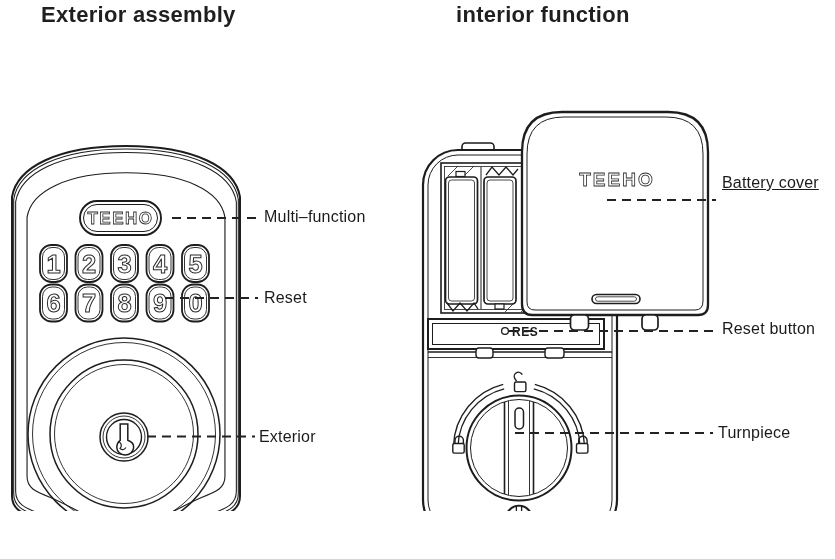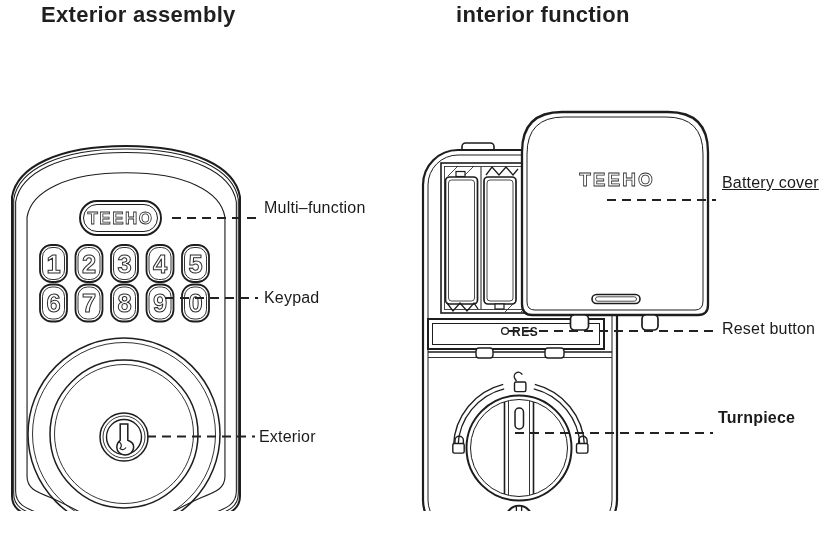--- a/index.html
+++ b/index.html
@@ -3,26 +3,26 @@
 <meta charset="utf-8">
 <style>
   html,body{margin:0;padding:0;background:#fff;}
   .page{position:relative;width:835px;height:511px;background:#fff;overflow:hidden;
         font-family:"Liberation Sans",sans-serif;}
   .title{position:absolute;font-size:22px;font-weight:600;letter-spacing:.3px;color:#1f1f1f;white-space:nowrap;}
   .title.ext{left:41px;top:2px;}
   .title.int{left:456px;top:2px;}
   .lbl{position:absolute;font-size:16px;line-height:20px;font-weight:500;letter-spacing:.2px;
        color:#1b1b1b;white-space:nowrap;}
-  .lbl.multi{left:264px;top:198px;}
+  .lbl.multi{left:264px;top:207px;}
   .lbl.keypad{left:264px;top:288px;}
   .lbl.cyl{left:259px;top:427px;}
   .lbl.batt{left:722px;top:173px;text-decoration:underline;}
   .lbl.reset{left:722px;top:319px;text-align:center;}
-  .lbl.turn{left:718px;top:408px;font-weight:bold;}
+  .lbl.turn{left:718px;top:423px;}
   svg{position:absolute;left:0;top:0;}
   .s{stroke:#1d1d1d;fill:none;}
   .sf{stroke:#1d1d1d;fill:#fff;}
   .logo{font-family:"Liberation Sans",sans-serif;font-weight:bold;fill:#fff;stroke:#2b2b2b;}
   .digit{font-family:"Liberation Sans",sans-serif;font-weight:bold;font-size:25.5px;
          fill:#fff;stroke:#2b2b2b;stroke-width:1;text-anchor:middle;}
   .res{font-family:"Liberation Sans",sans-serif;font-weight:bold;font-size:12px;
        letter-spacing:.5px;fill:#1c1c1c;stroke:none;}
   .lead{stroke:#222;stroke-width:1.8;stroke-dasharray:9 6;fill:none;}
 </style>
@@ -220,18 +220,18 @@
 
       <path class="lead" d="M607 200 H716"></path>
       <path class="lead" d="M509 331 H716"></path>
       <path class="lead" d="M515 433 H713"></path>
     </g>
   </svg>
 
   <div class="lbl multi">
     <div>Multi–function</div>
   </div>
-  <div class="lbl keypad">Keypad</div>
+  <div class="lbl keypad">Reset</div>
   <div class="lbl cyl">Exterior</div>
   <div class="lbl batt">Battery cover</div>
   <div class="lbl reset">Reset button</div>
   <div class="lbl turn">Turnpiece</div>
 </div>
 
 </body></html>

